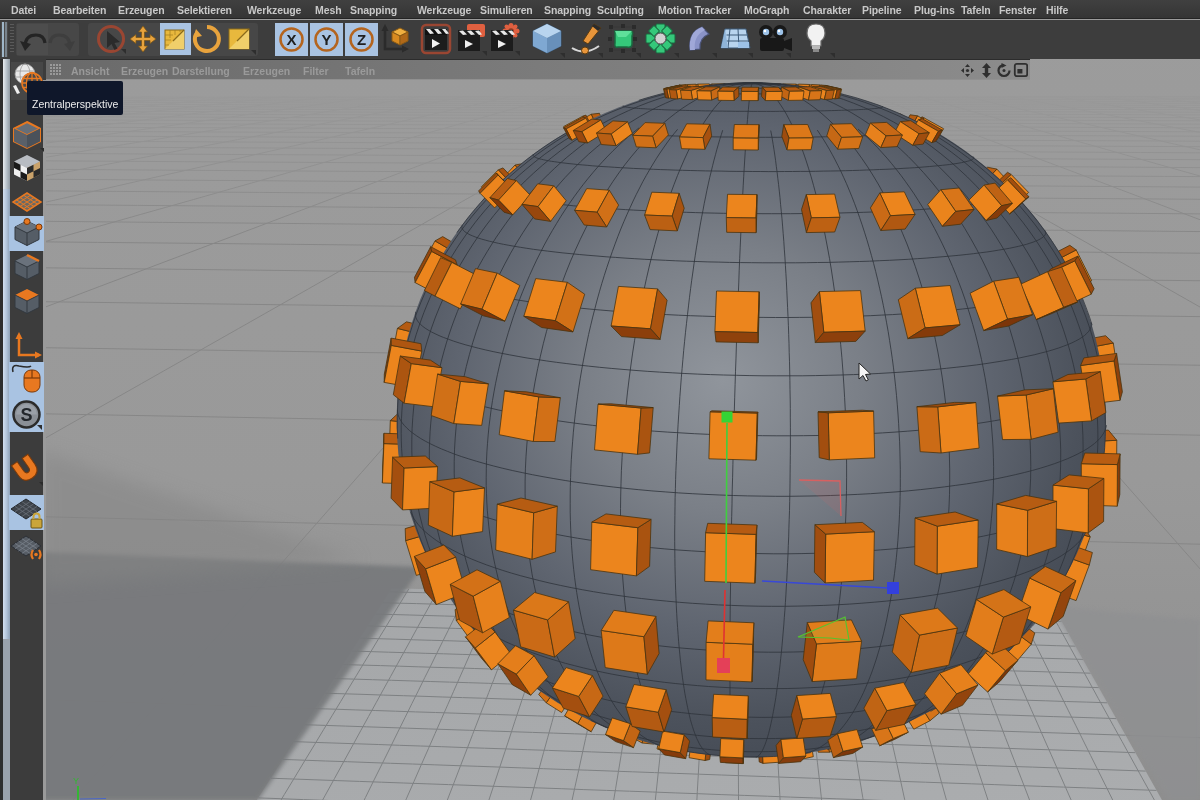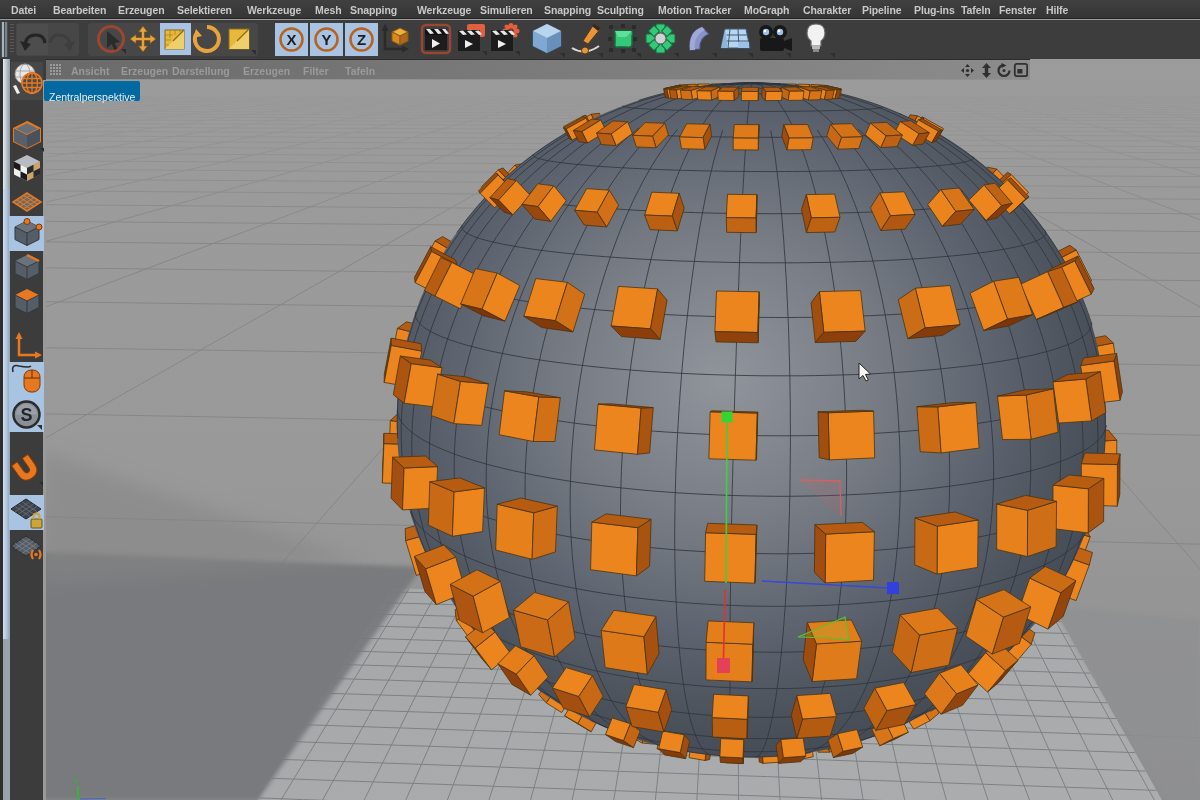--- a/index.html
+++ b/index.html
@@ -2,21 +2,21 @@
 <html><head><meta charset="utf-8"><style>
 *{margin:0;padding:0;box-sizing:border-box}
 html,body{width:1200px;height:800px;overflow:hidden;font-family:"Liberation Sans",sans-serif;background:#3d3d3d}
 #scene{position:absolute;left:0;top:0}
 .mb{position:absolute;left:0;top:0;width:1200px;height:19px;background:linear-gradient(#404040,#353535);border-bottom:1px solid #242424}
 .mb span{position:absolute;top:4px;font-size:10.5px;font-weight:bold;letter-spacing:-0.1px;color:#c8c8c8;white-space:nowrap}
 .tb{position:absolute;left:0;top:20px;width:1200px;height:39px;background:#3d3d3d}
 .vb{position:absolute;left:46px;top:59px;width:984px;height:21px;background:linear-gradient(90deg,#6a6a6a,#8c8c8c);border-top:1px solid #2c2c2c;border-bottom:1px solid #909090}
 .vb span{position:absolute;top:5px;font-size:10.5px;font-weight:bold;color:#9a9a9a;white-space:nowrap}
 .lt{position:absolute;left:0;top:59px;width:46px;height:741px;background:#3c3c3c}
-.zp{position:absolute;left:44px;top:81px;height:16px;background:#0369a1;border-radius:2px;padding:10px 5px;font-size:10.5px;color:#ececec}
+.zp{position:absolute;left:27px;top:81px;height:16px;background:#0f172a;border-radius:2px;padding:17px 5px;font-size:10.5px;color:#ececec}
 </style></head><body>
 <div id="scene"><svg width="1200" height="800" viewBox="0 0 1200 800">
       <defs>
 <radialGradient id="sph" cx="46%" cy="44%" r="58%">
  <stop offset="0%" stop-color="#90959c"></stop>
  <stop offset="34%" stop-color="#7a7f87"></stop>
  <stop offset="64%" stop-color="#5f6570"></stop>
  <stop offset="87%" stop-color="#4c525c"></stop>
  <stop offset="100%" stop-color="#454b55"></stop>
 </radialGradient>

